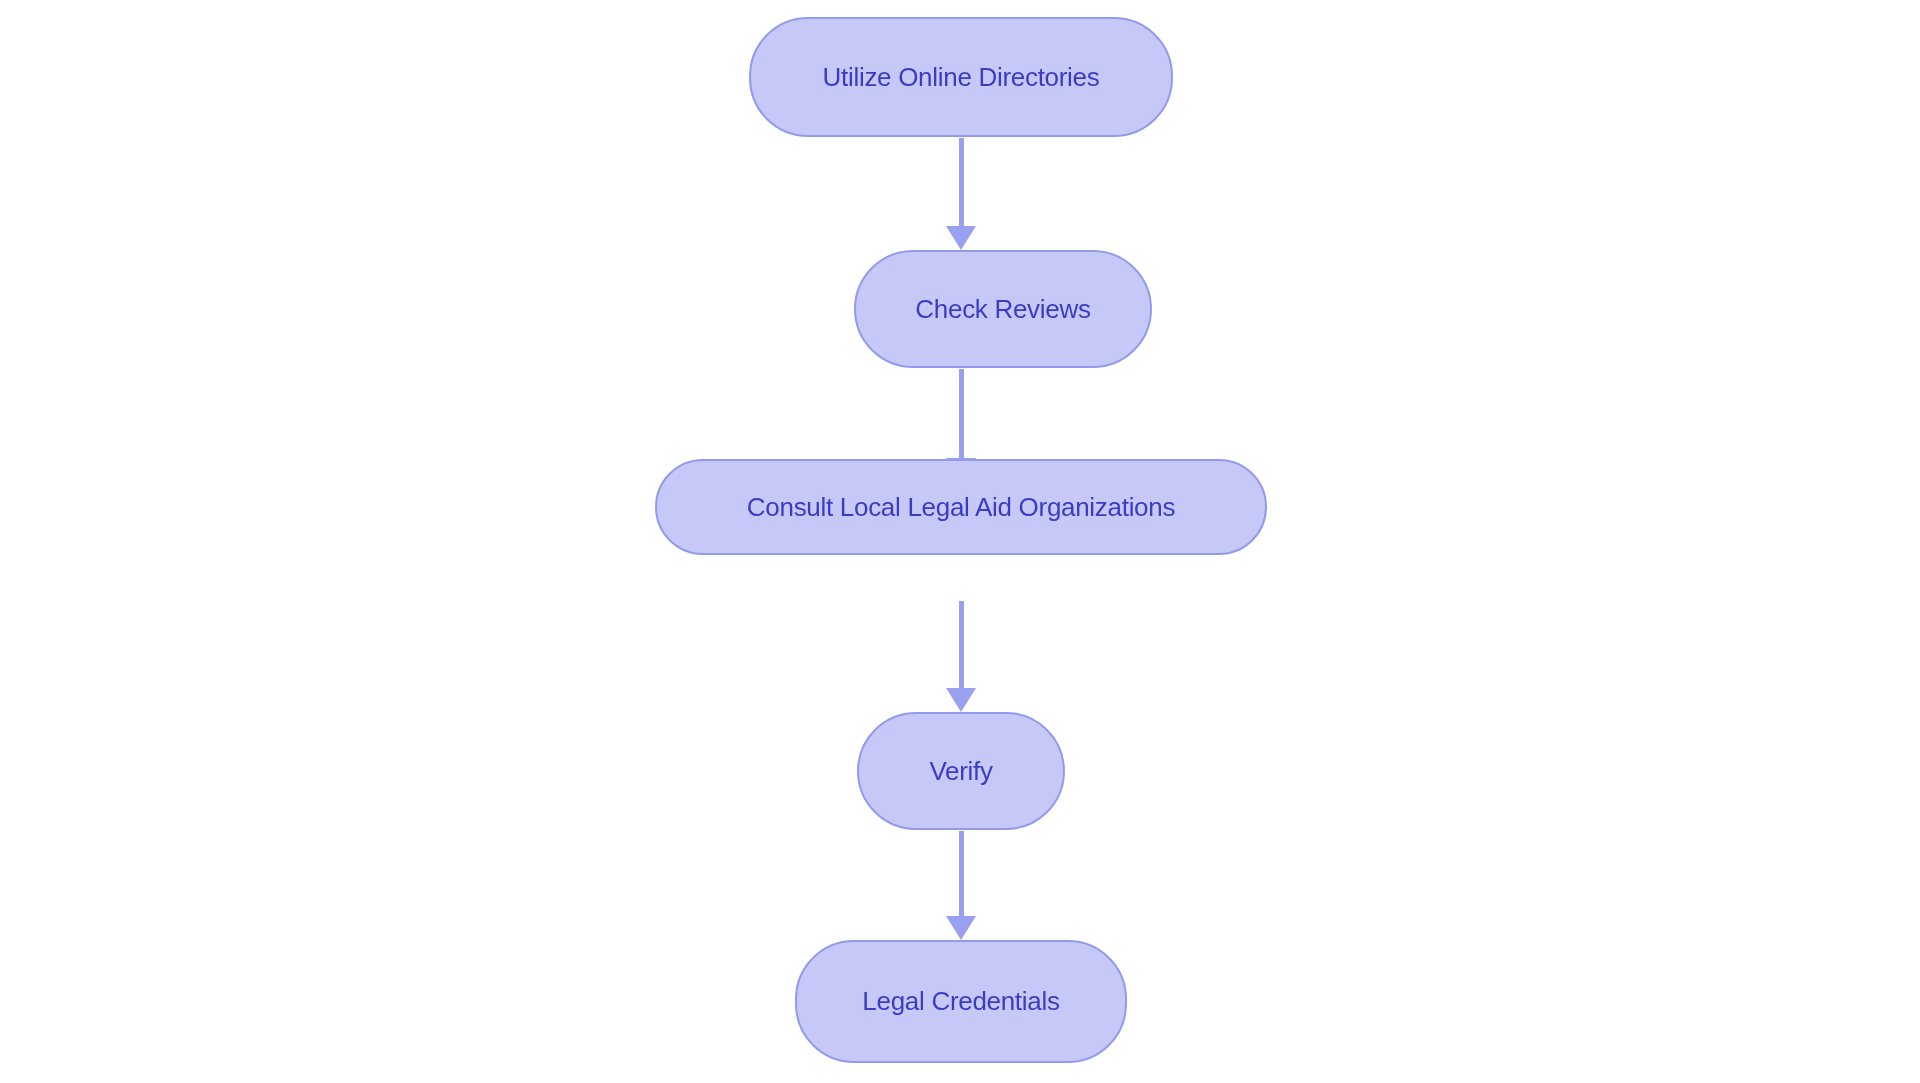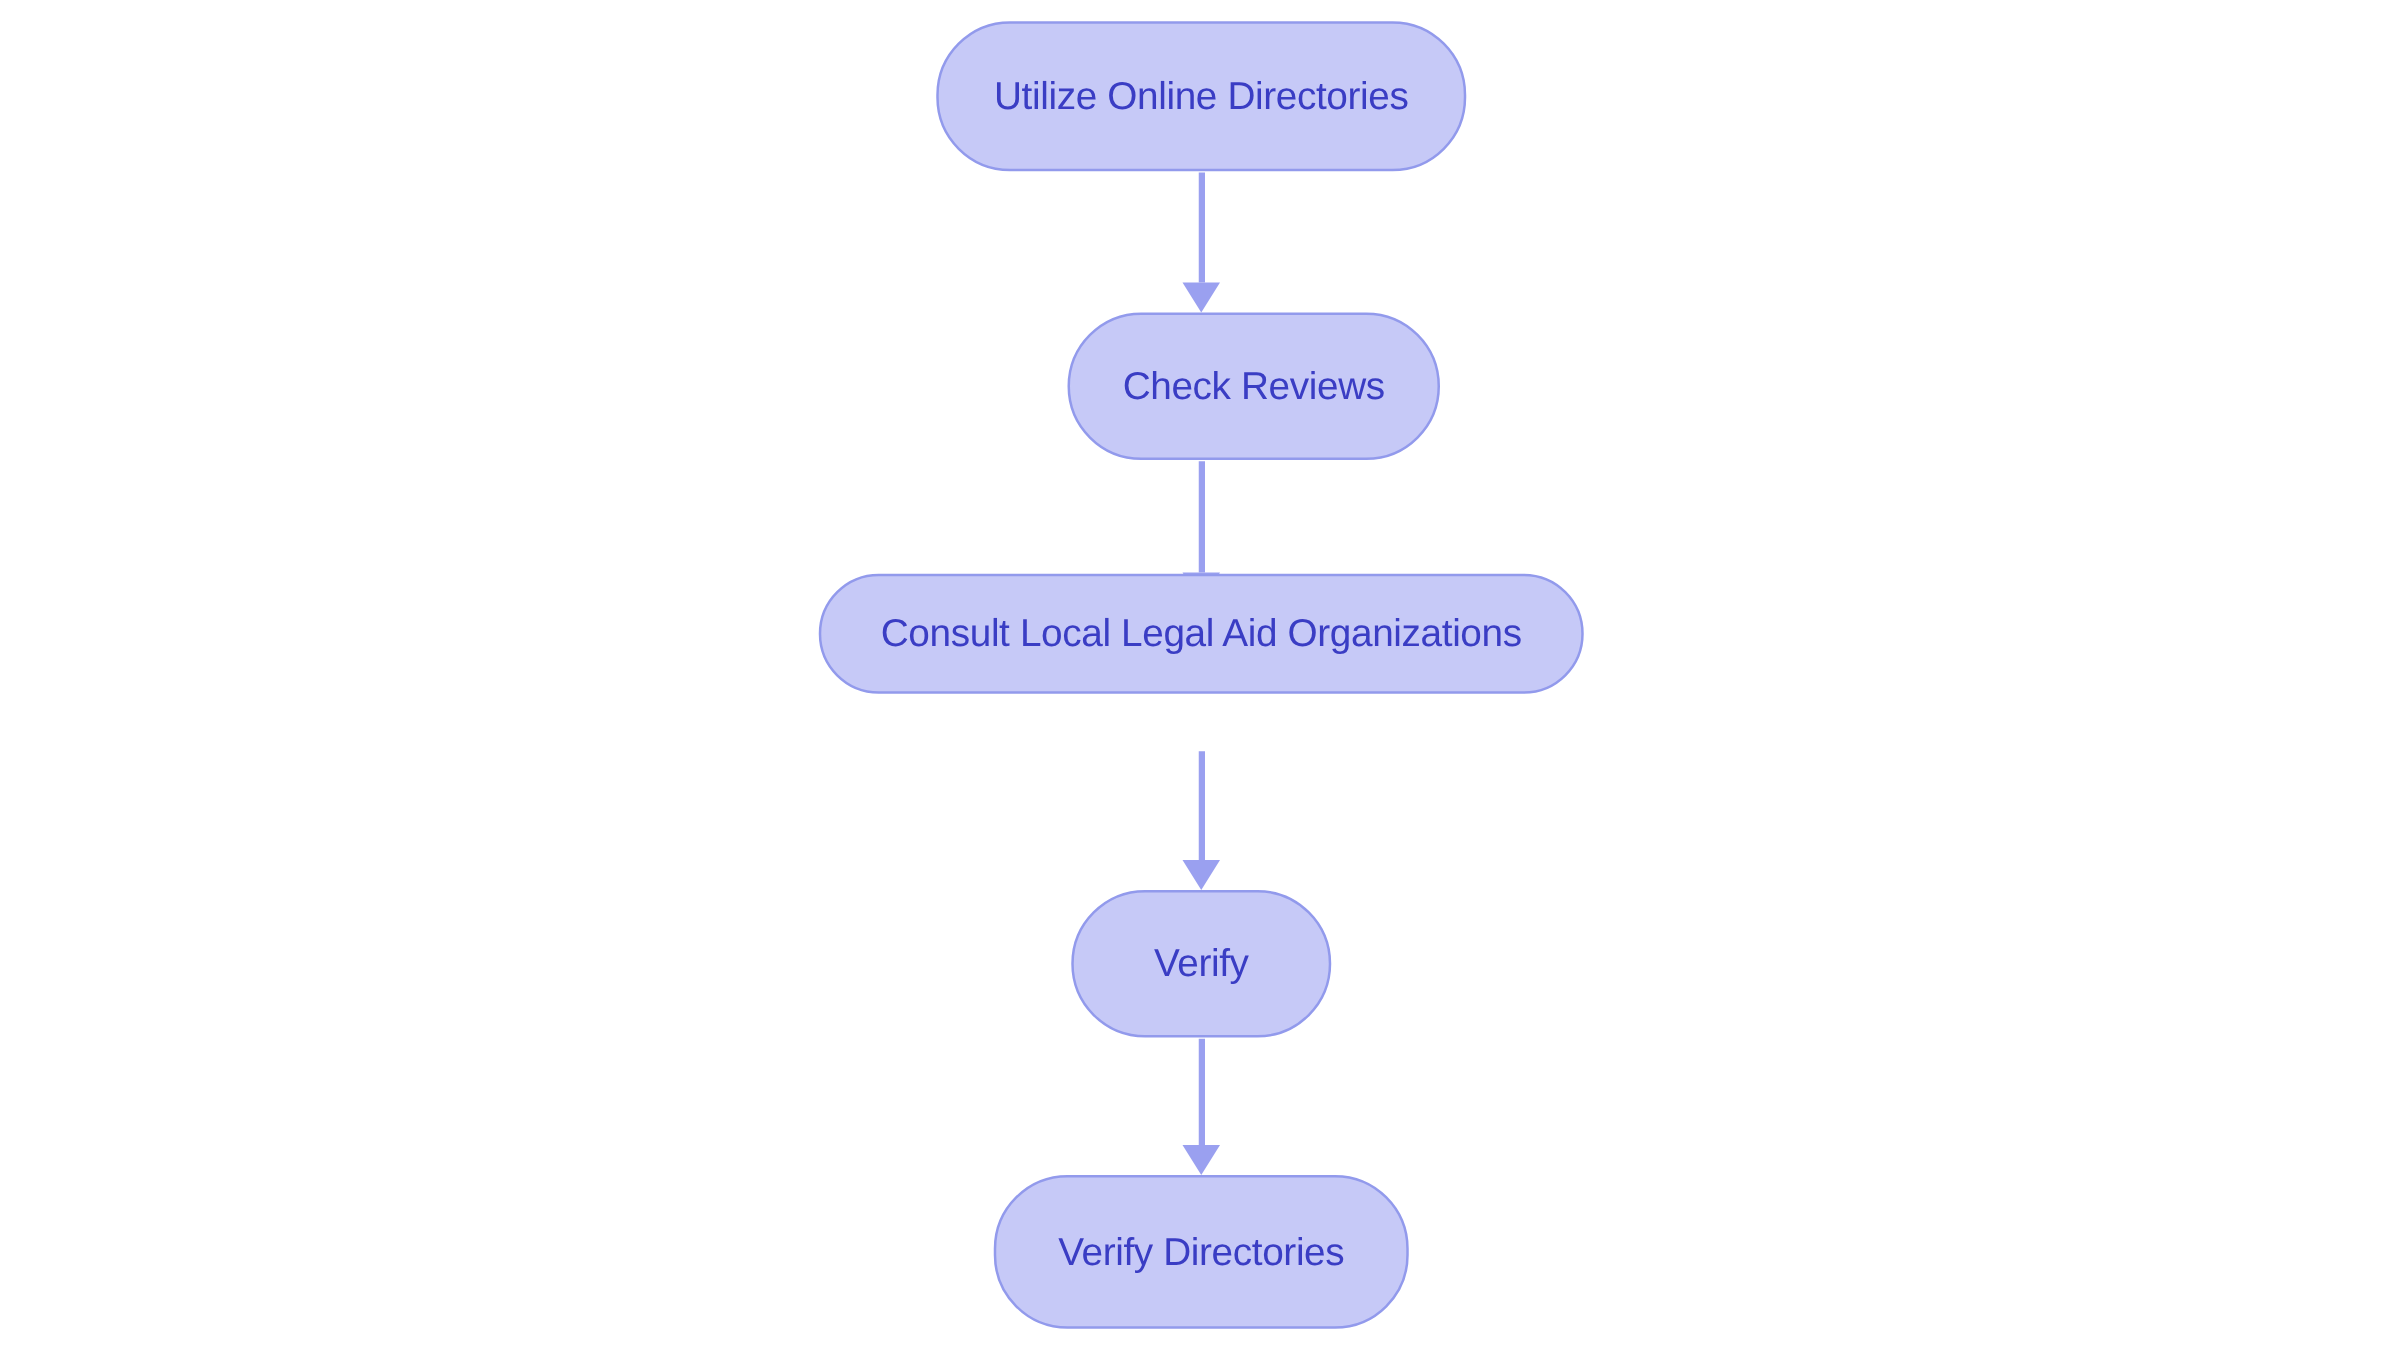--- a/index.html
+++ b/index.html
@@ -25,21 +25,21 @@
   }
   .node {
     position: absolute;
     display: flex;
     align-items: center;
     justify-content: center;
     background: var(--node-fill);
     border: 2px solid var(--node-border);
     border-radius: 59px;
     color: var(--node-text);
-    font-size: 31px;
+    font-size: 26px;
     letter-spacing: -0.3px;
     text-align: center;
     white-space: nowrap;
   }
   
   .n1 { left: 749px; top: 17px;  width: 424px; height: 120px; }
   .n2 { left: 854px; top: 250px; width: 298px; height: 118px; }
   .n3 { left: 655px; top: 459px; width: 612px; height: 96px; }
   .n4 { left: 857px; top: 712px; width: 208px; height: 118px; }
   .n5 { left: 795px; top: 940px; width: 332px; height: 123px; }
@@ -104,16 +104,16 @@
   <div class="node n4">
     <span>Verify</span>
   </div>
 
   <div class="arrow a4">
     <div class="stem"></div>
     <div class="head"></div>
   </div>
 
   <div class="node n5">
-    <span>Verify Directories</span>
+    <span>Legal Credentials</span>
   </div>
 
 </div>
 
 </body></html>

